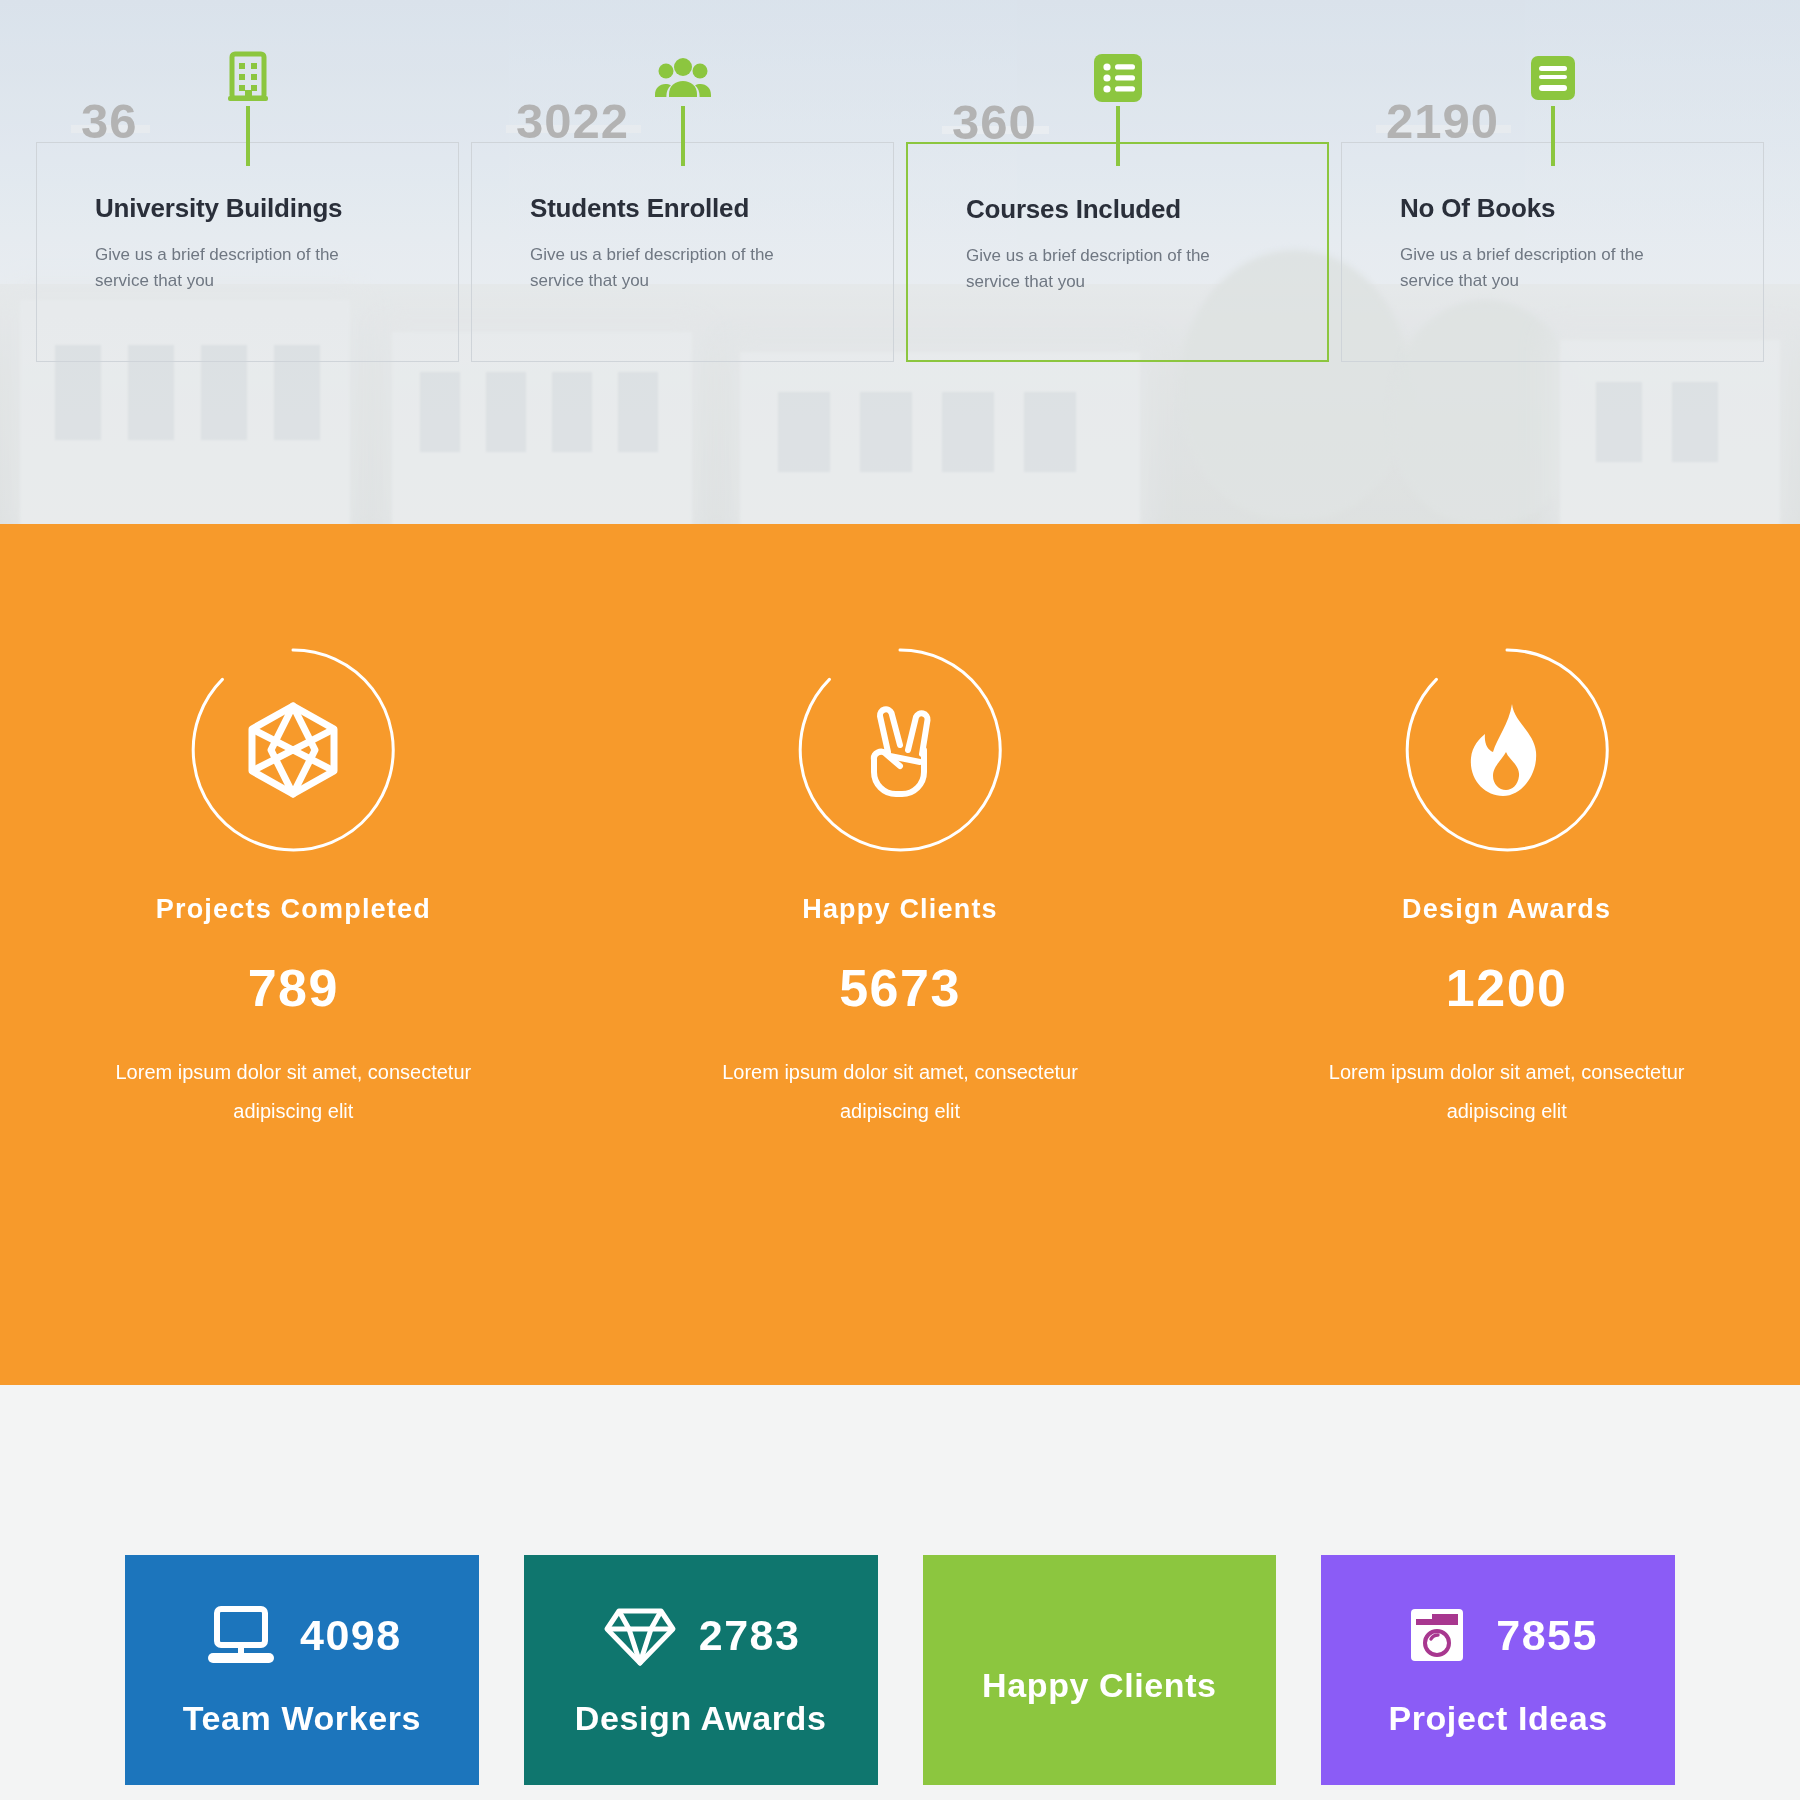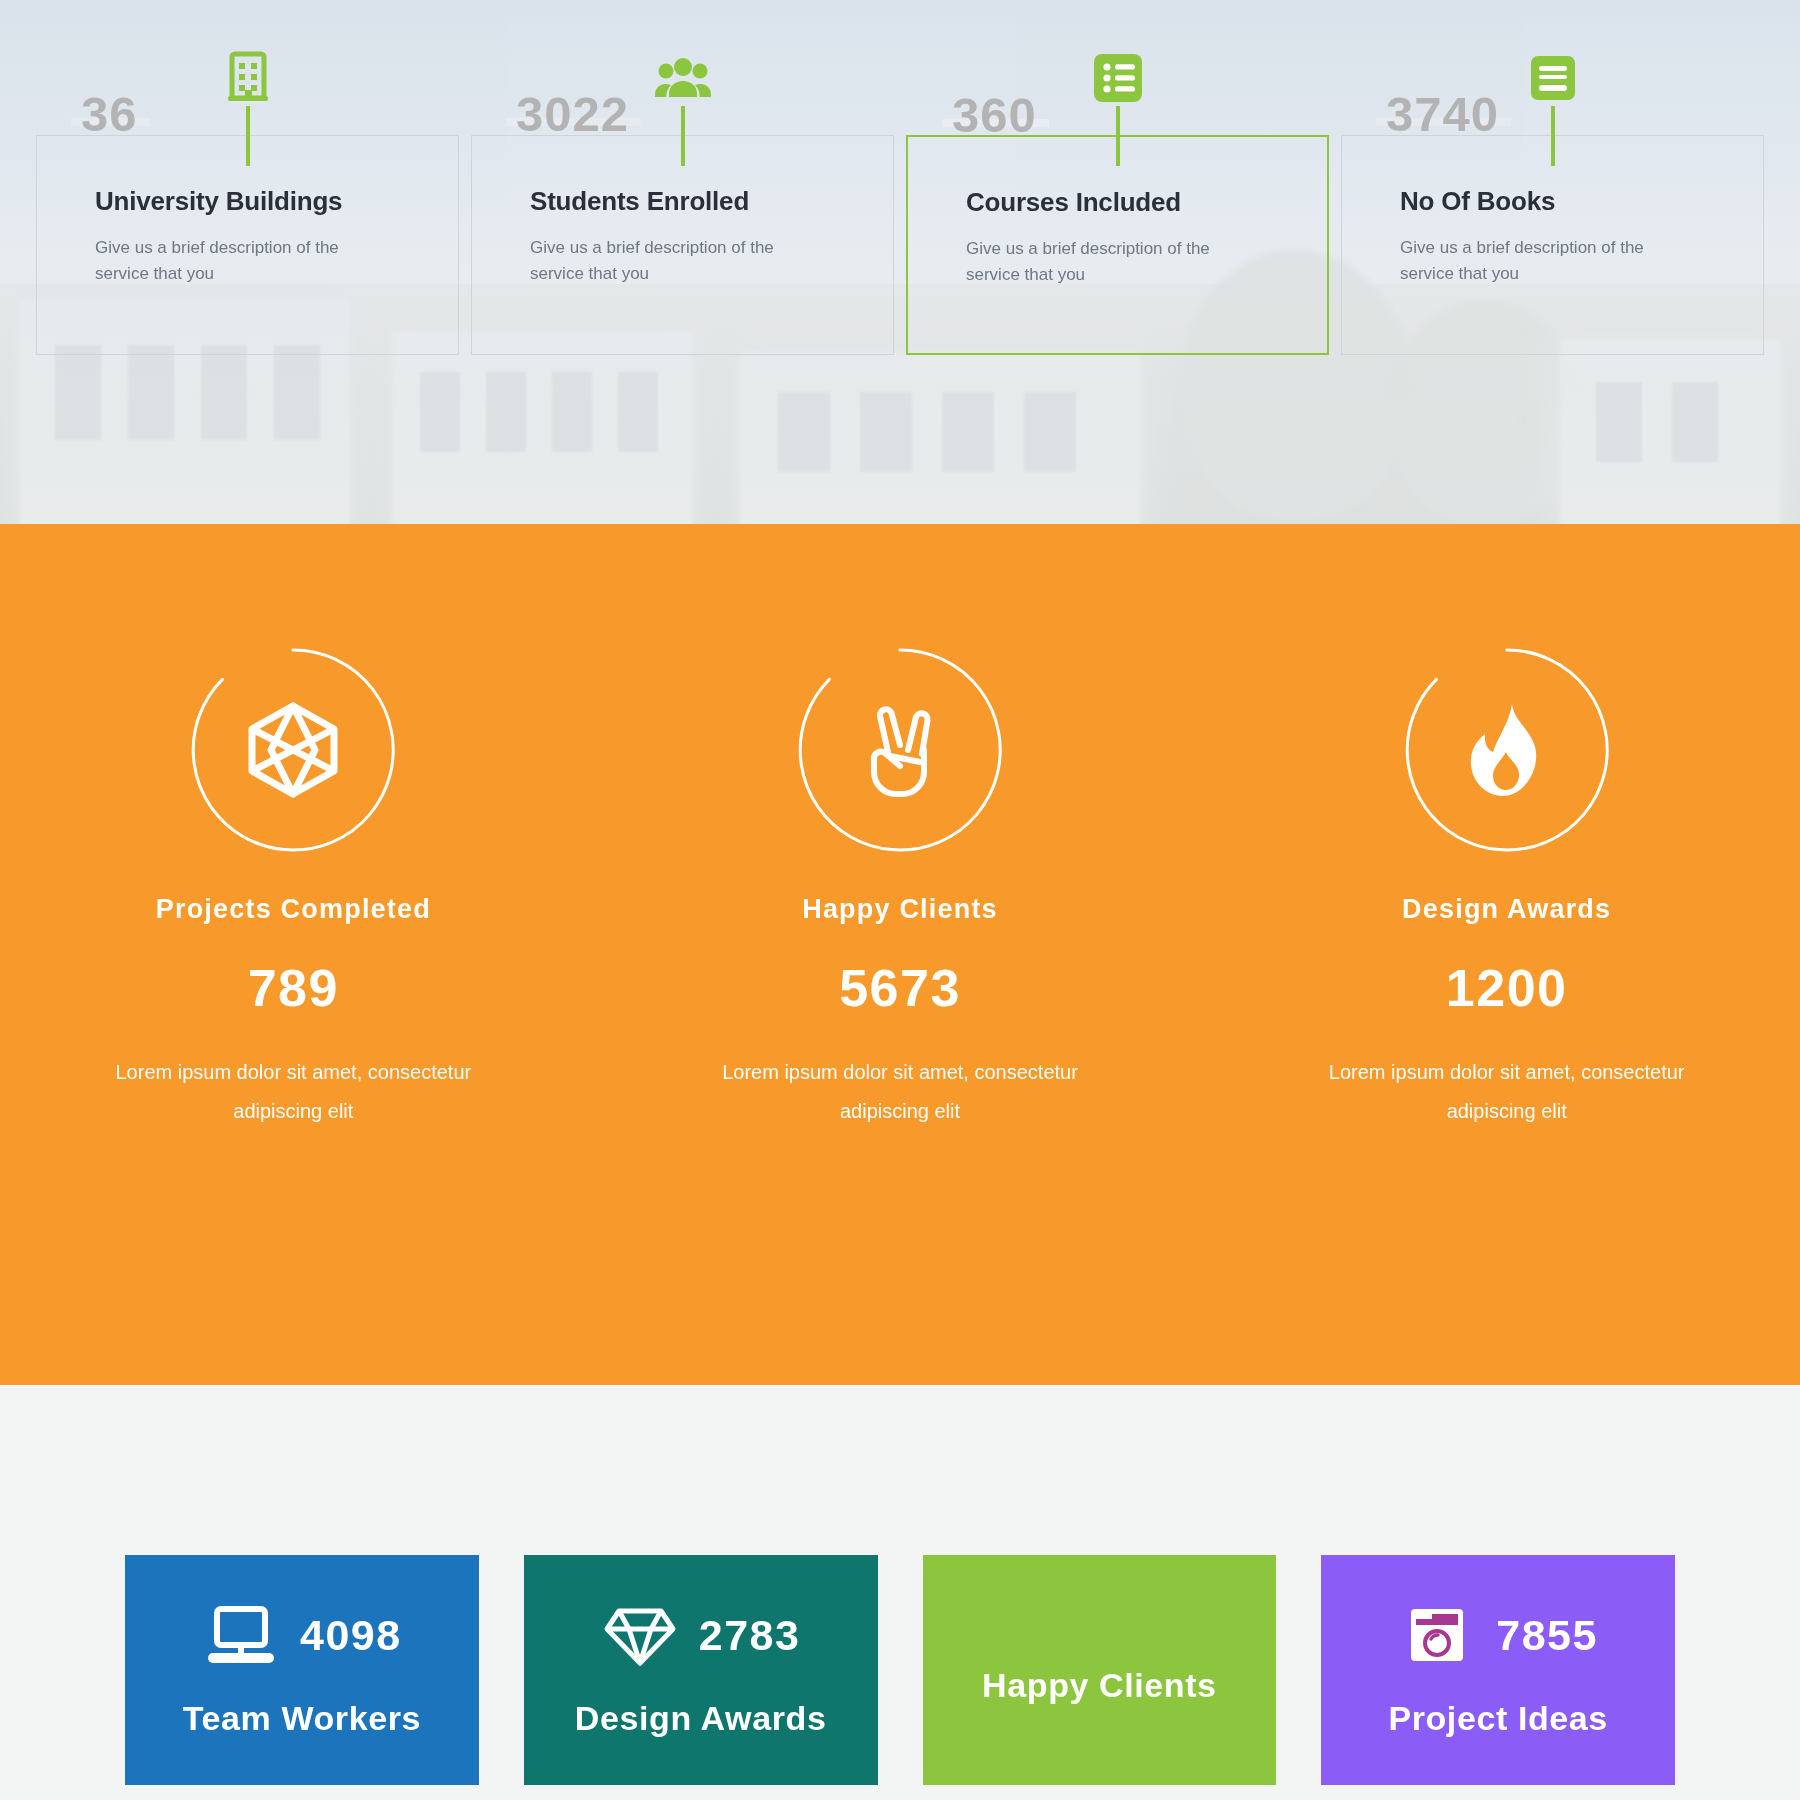--- a/index.html
+++ b/index.html
@@ -36,21 +36,21 @@
   .win { position: absolute; background: rgba(206,212,214,.85); filter: blur(1.2px); }
   .tree {
     position: absolute; border-radius: 50% 50% 46% 46%;
     background: rgba(214,218,214,.9); filter: blur(3px);
   }
 
   .counter-grid {
     position: relative; z-index: 3;
     display: flex; padding: 0 30px;
   }
-  .counter-col { position: relative; flex: 1 1 25%; padding: 5px 6px; }
+  .counter-col { position: relative; flex: 1 1 25%; padding: 12px 6px; }
 
   .c-icon {
     position: absolute; top: 50px; left: 50%; transform: translateX(-50%);
     width: 56px; height: 56px; z-index: 5;
   }
   .c-stem {
     position: absolute; top: 106px; left: 50%; transform: translateX(-50%);
     width: 4px; height: 60px; background: #8cc63f; z-index: 5;
   }
 
@@ -231,21 +231,21 @@
         <span class="c-icon">
           <svg viewBox="0 0 56 56" width="56" height="56">
             <rect x="6" y="6" width="44" height="44" rx="7" fill="#8cc63f"></rect>
             <rect x="14" y="16" width="28" height="5" rx="2.5" fill="#fff"></rect>
             <rect x="14" y="25" width="28" height="4" rx="2" fill="#fff"></rect>
             <rect x="14" y="35" width="28" height="6" rx="3" fill="#fff"></rect>
           </svg>
         </span>
         <span class="c-stem"></span>
         <div class="c-box">
-          <div class="c-number">3740</div>
+          <div class="c-number">2190</div>
           <div class="c-title">No Of Books</div>
           <div class="c-desc">Give us a brief description of the service that you</div>
         </div>
       </div>
 
     </div>
   </section>
 
   <section class="orange-section">
     <div class="orange-grid">

